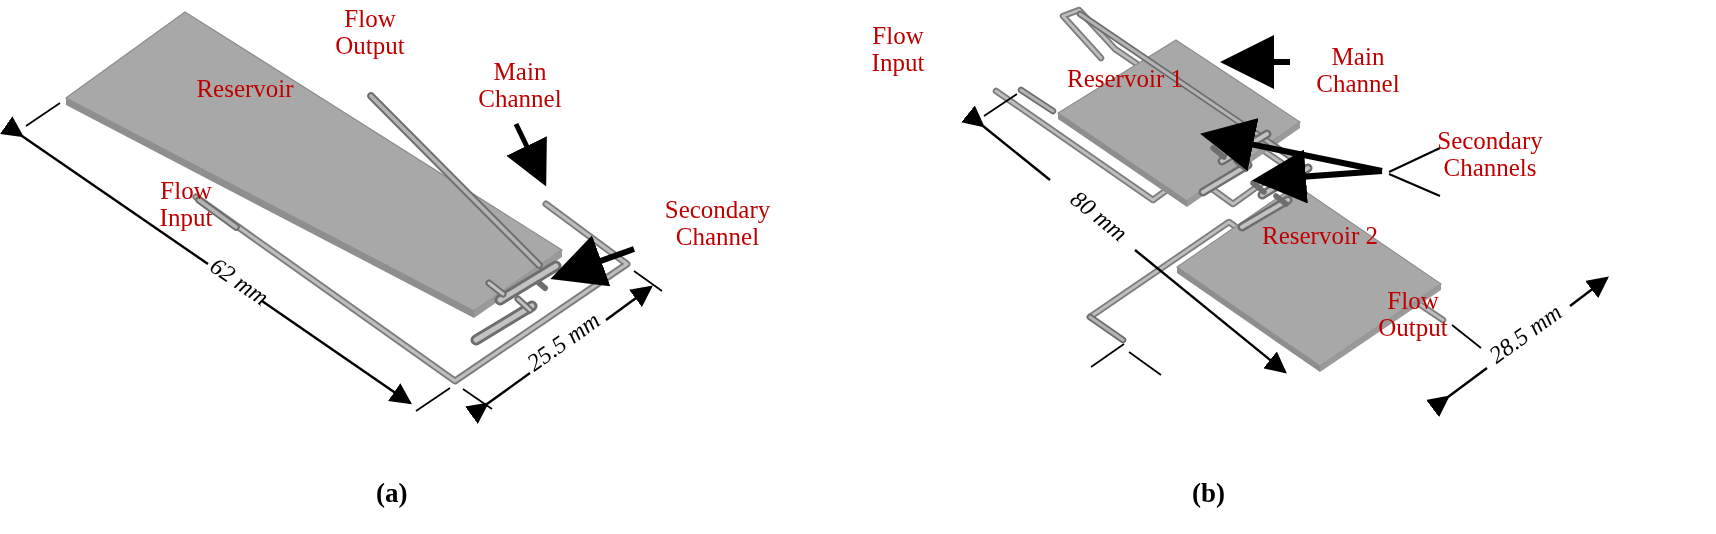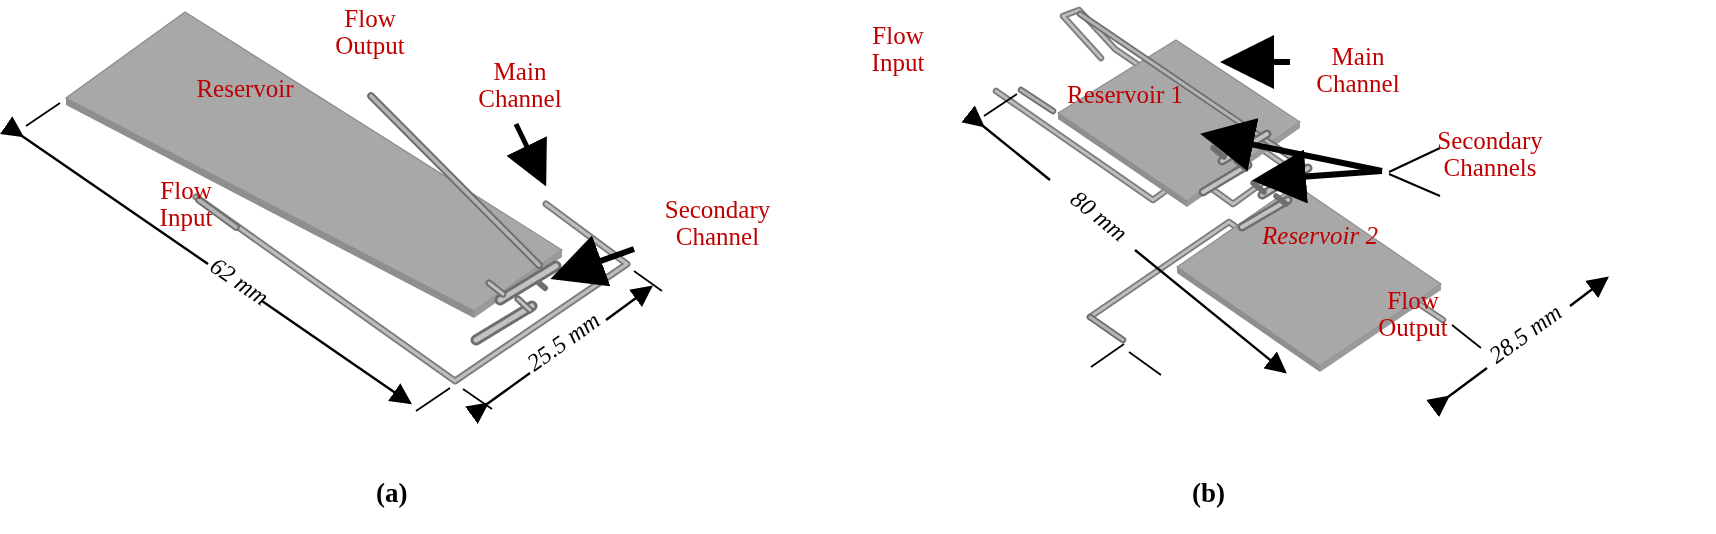--- a/index.html
+++ b/index.html
@@ -182,28 +182,28 @@
 Input</div>
 
   <div class="lbl" style="left:630px;top:197px;width:175px;">Secondary
 Channel</div>
 
   <div class="panel-id" style="left:376px;top:478px;">(a)</div>
 
   <div class="lbl" style="left:842px;top:23px;width:112px;">Flow
 Input</div>
 
-  <div class="lbl" style="left:1030px;top:66px;width:190px;margin-top:16px;">Reservoir 1</div>
+  <div class="lbl" style="left:1030px;top:66px;width:190px;">Reservoir 1</div>
 
   <div class="lbl" style="left:1293px;top:44px;width:130px;">Main
 Channel</div>
 
   <div class="lbl" style="left:1395px;top:128px;width:190px;">Secondary
 Channels</div>
 
-  <div class="lbl" style="left:1225px;top:223px;width:190px;font-style:italic;">Reservoir 2</div>
+  <div class="lbl" style="left:1225px;top:223px;width:190px;">Reservoir 2</div>
 
   <div class="lbl" style="left:1348px;top:288px;width:130px;">Flow
 Output</div>
 
   <div class="panel-id" style="left:1192px;top:478px;">(b)</div>
 
 </div>
 
 </body></html>

